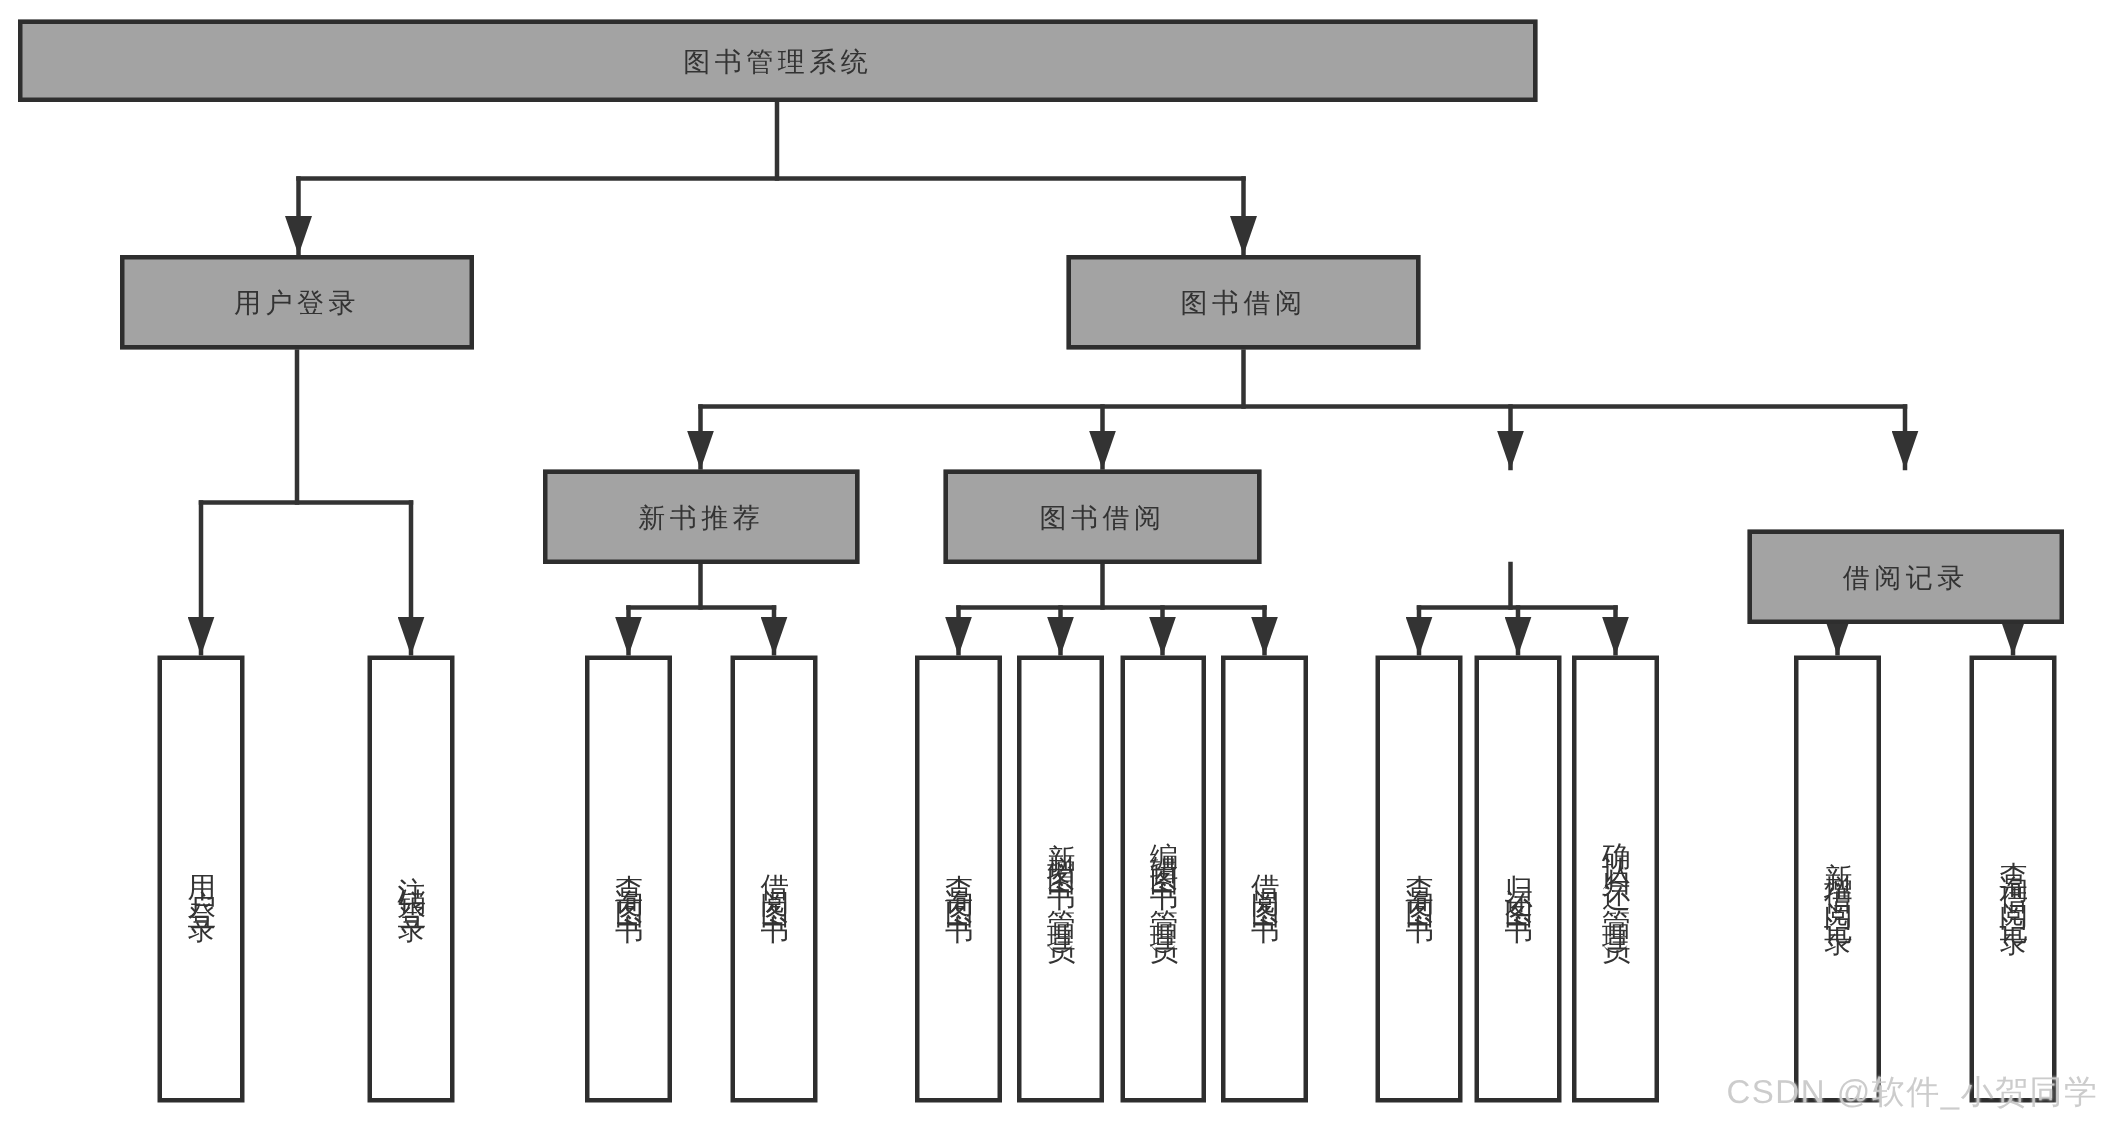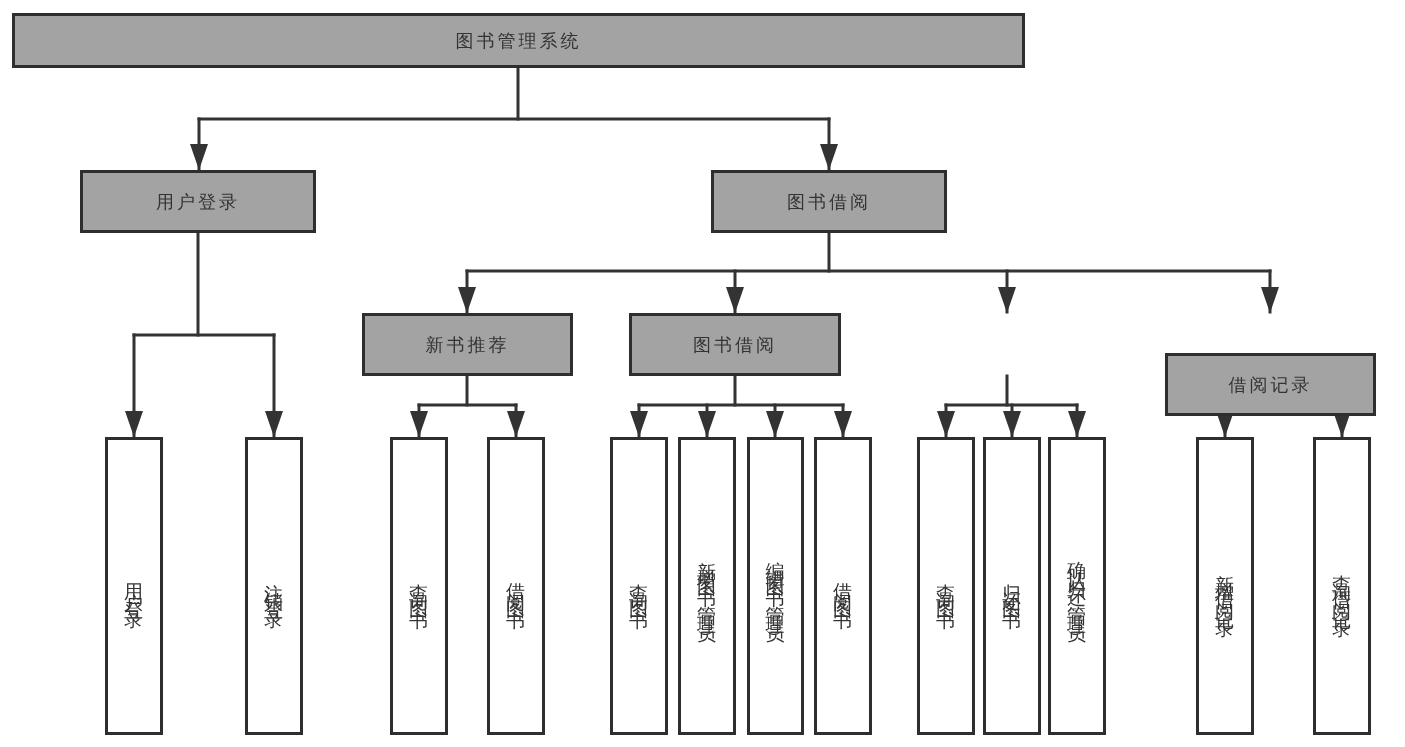--- a/index.html
+++ b/index.html
@@ -191,13 +191,14 @@
     <span class="vlabel">确认归还（管理员）</span>
   </div>
 
   <div class="vbox" id="v-br-add">
     <span class="vlabel">新增借阅记录</span>
   </div>
   <div class="vbox" id="v-br-query">
     <span class="vlabel">查询借阅记录</span>
   </div>
 
+  <div class="watermark">CSDN @软件_小贺同学</div>
 </div>
 
 </body></html>

